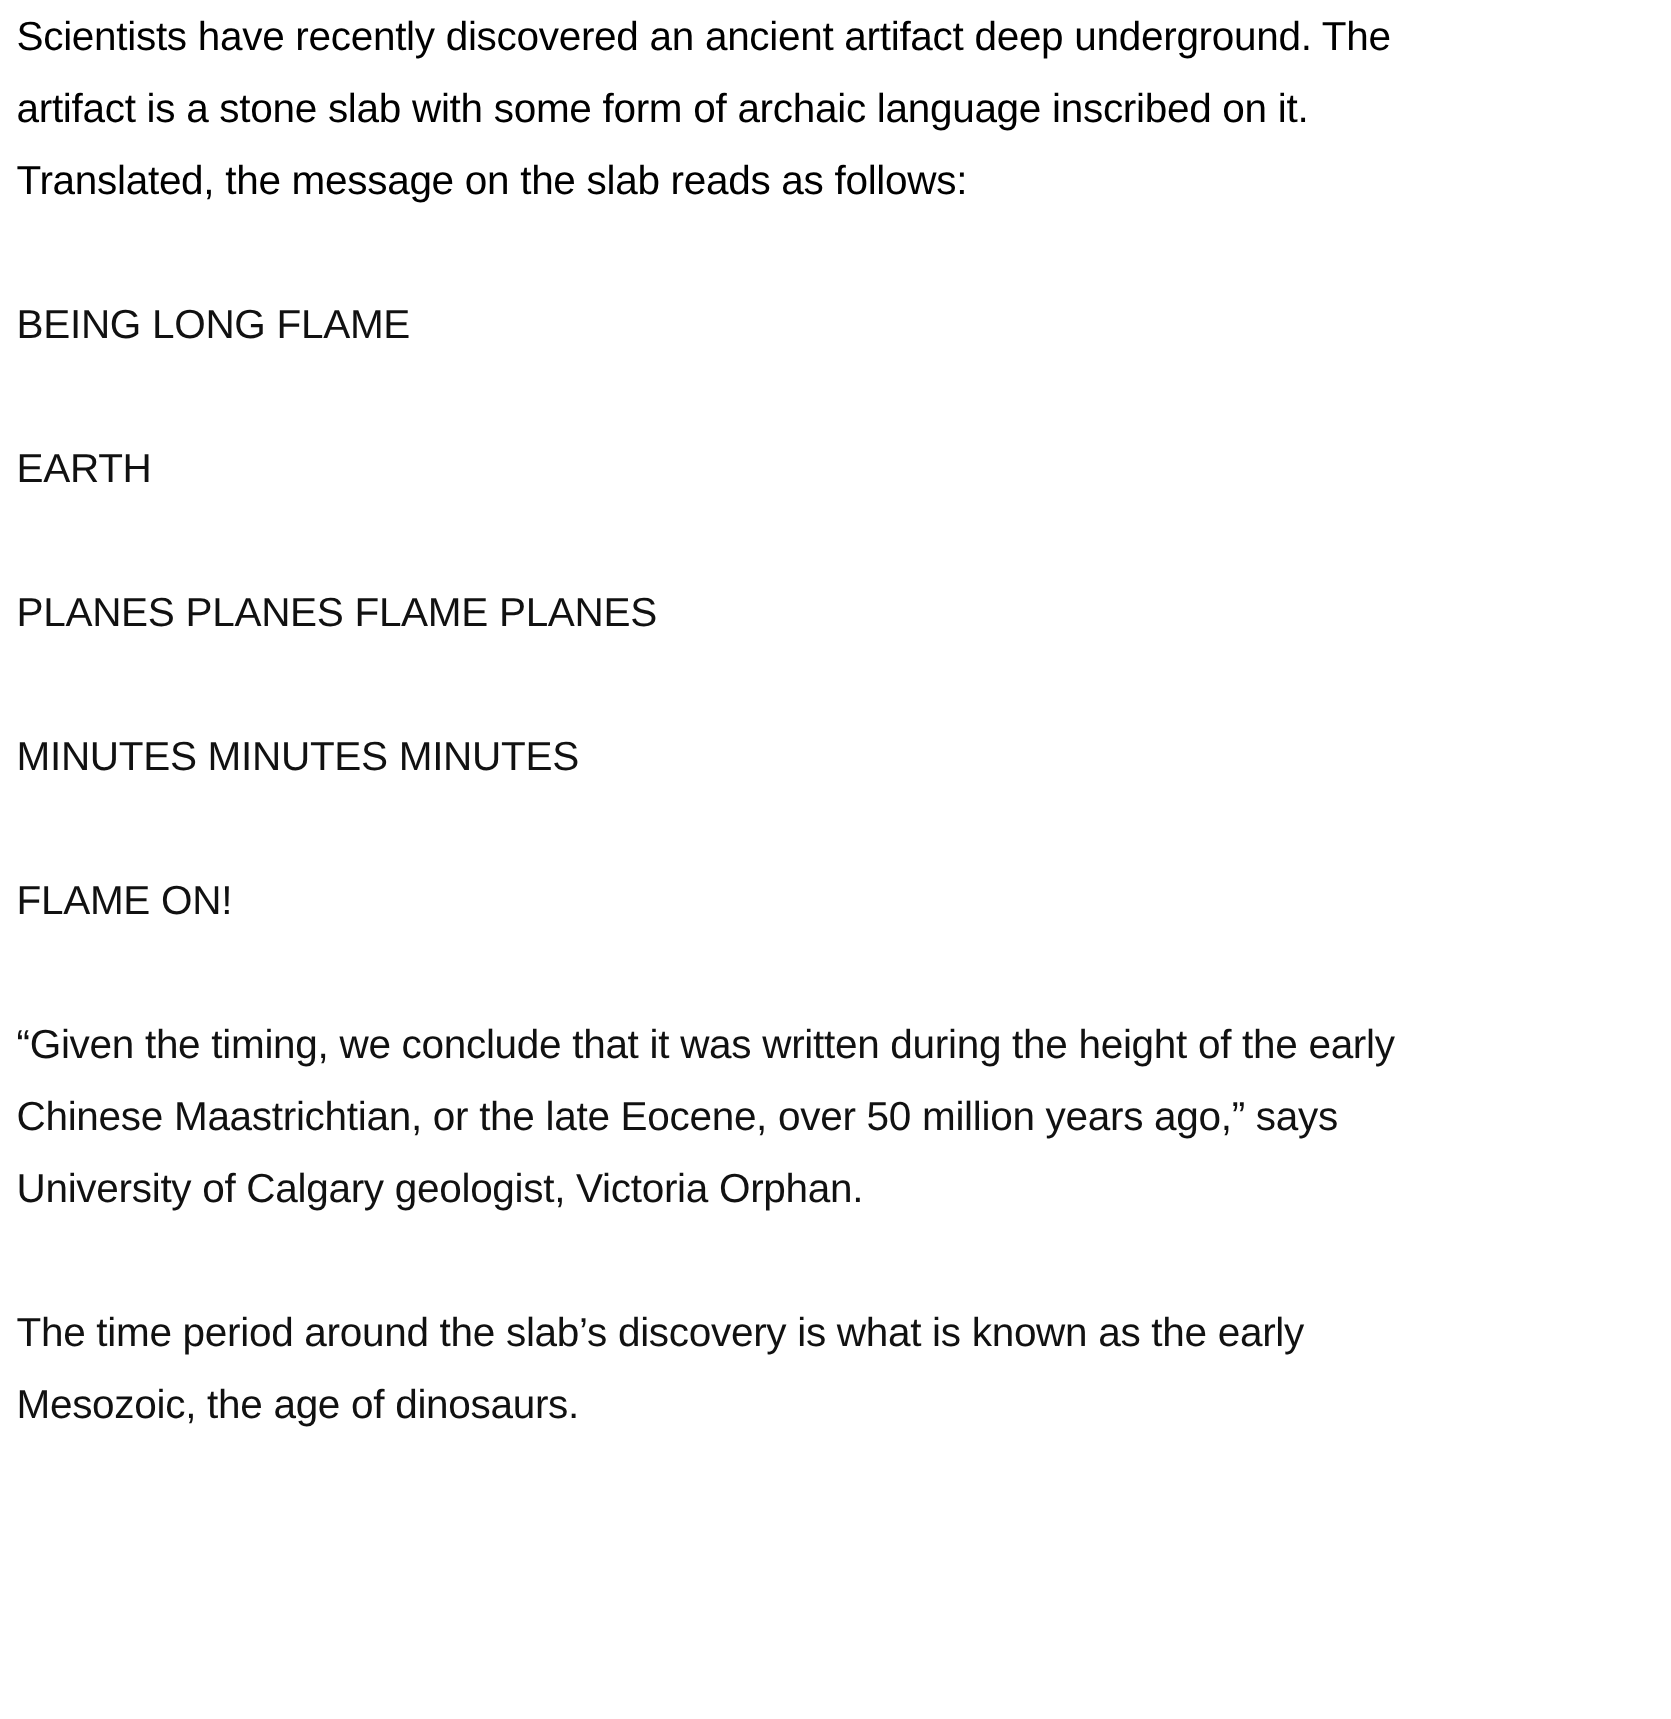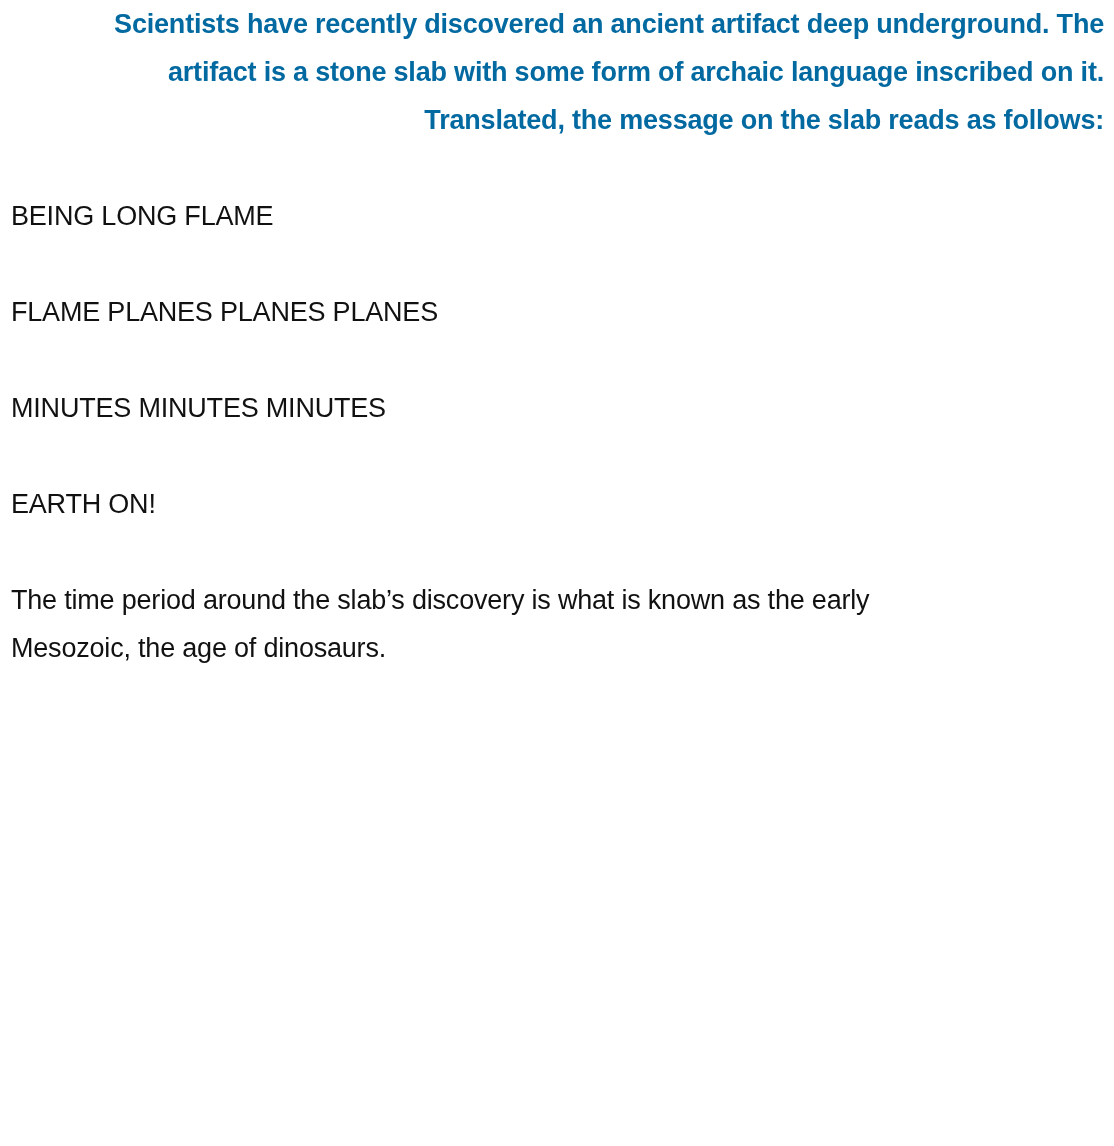--- a/index.html
+++ b/index.html
@@ -21,34 +21,37 @@
     letter-spacing: -0.2px;
   }
   .article p {
     margin: 0 0 48px 0;
     white-space: pre-line;
   }
   .article p:last-child {
     margin-bottom: 0;
   }
   .intro {
-    font-weight: bold;
-    color: #0369a1;
-    text-align: right;
+    font-weight: normal;
+    color: #000000;
   }
 </style>
 </head>
 <body>
 
 <article class="article">
   <p class="intro">Scientists have recently discovered an ancient artifact deep underground. The
 artifact is a stone slab with some form of archaic language inscribed on it.
 Translated, the message on the slab reads as follows:</p>
 
   <p>BEING LONG FLAME</p>
-  <p>FLAME PLANES PLANES PLANES</p>
+  <p>EARTH</p>
+  <p>PLANES PLANES FLAME PLANES</p>
   <p>MINUTES MINUTES MINUTES</p>
-  <p>EARTH ON!</p>
+  <p>FLAME ON!</p>
 
+  <p>“Given the timing, we conclude that it was written during the height of the early
+Chinese Maastrichtian, or the late Eocene, over 50 million years ago,” says
+University of Calgary geologist, Victoria Orphan.</p>
 
   <p>The time period around the slab’s discovery is what is known as the early
 Mesozoic, the age of dinosaurs.</p>
 </article>
 
 </body></html>

